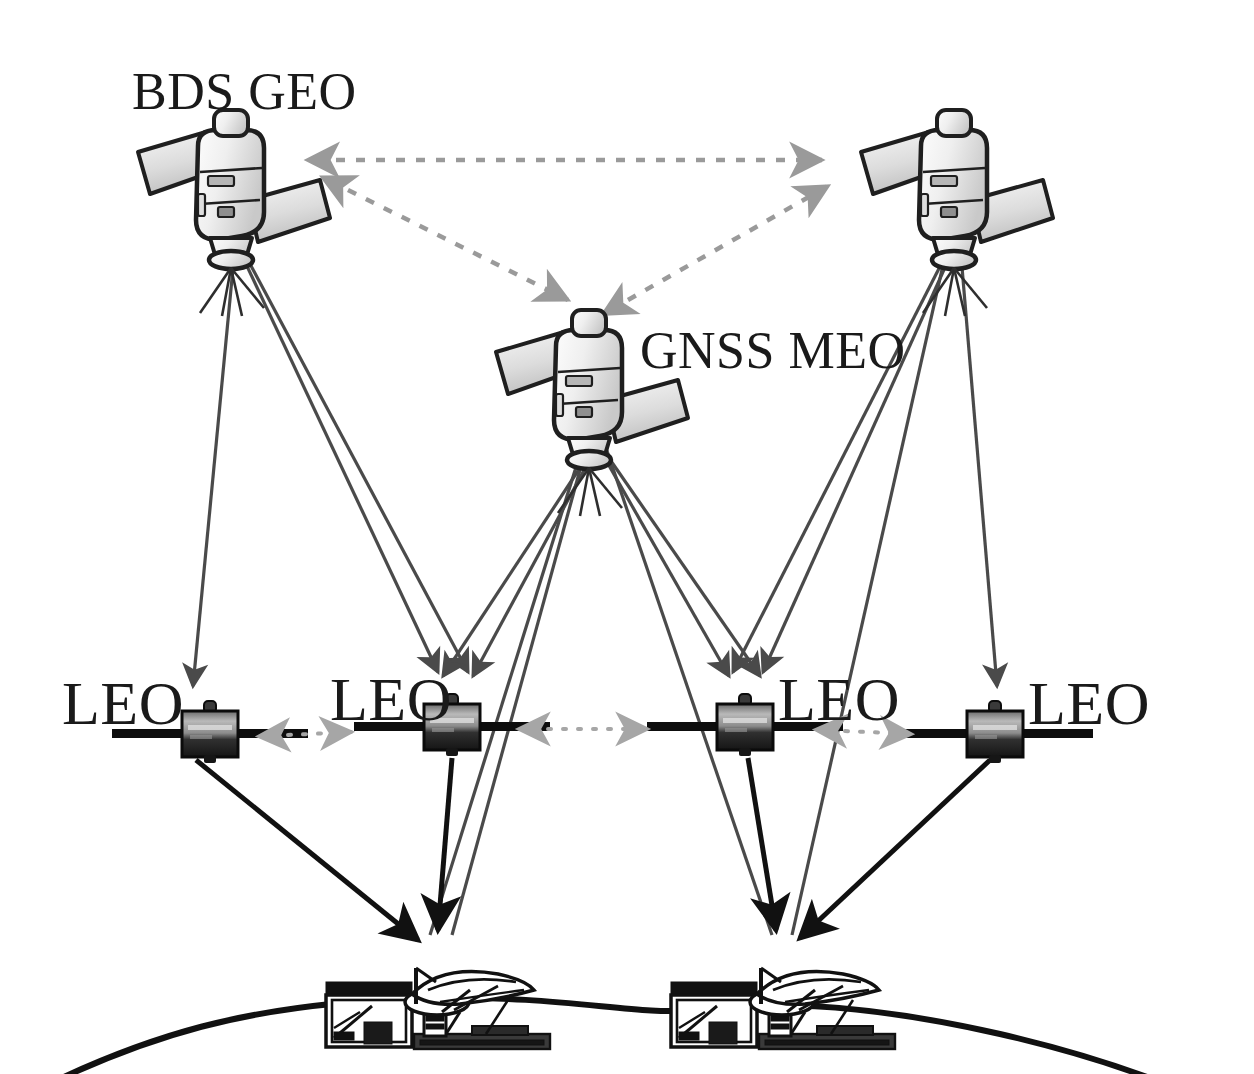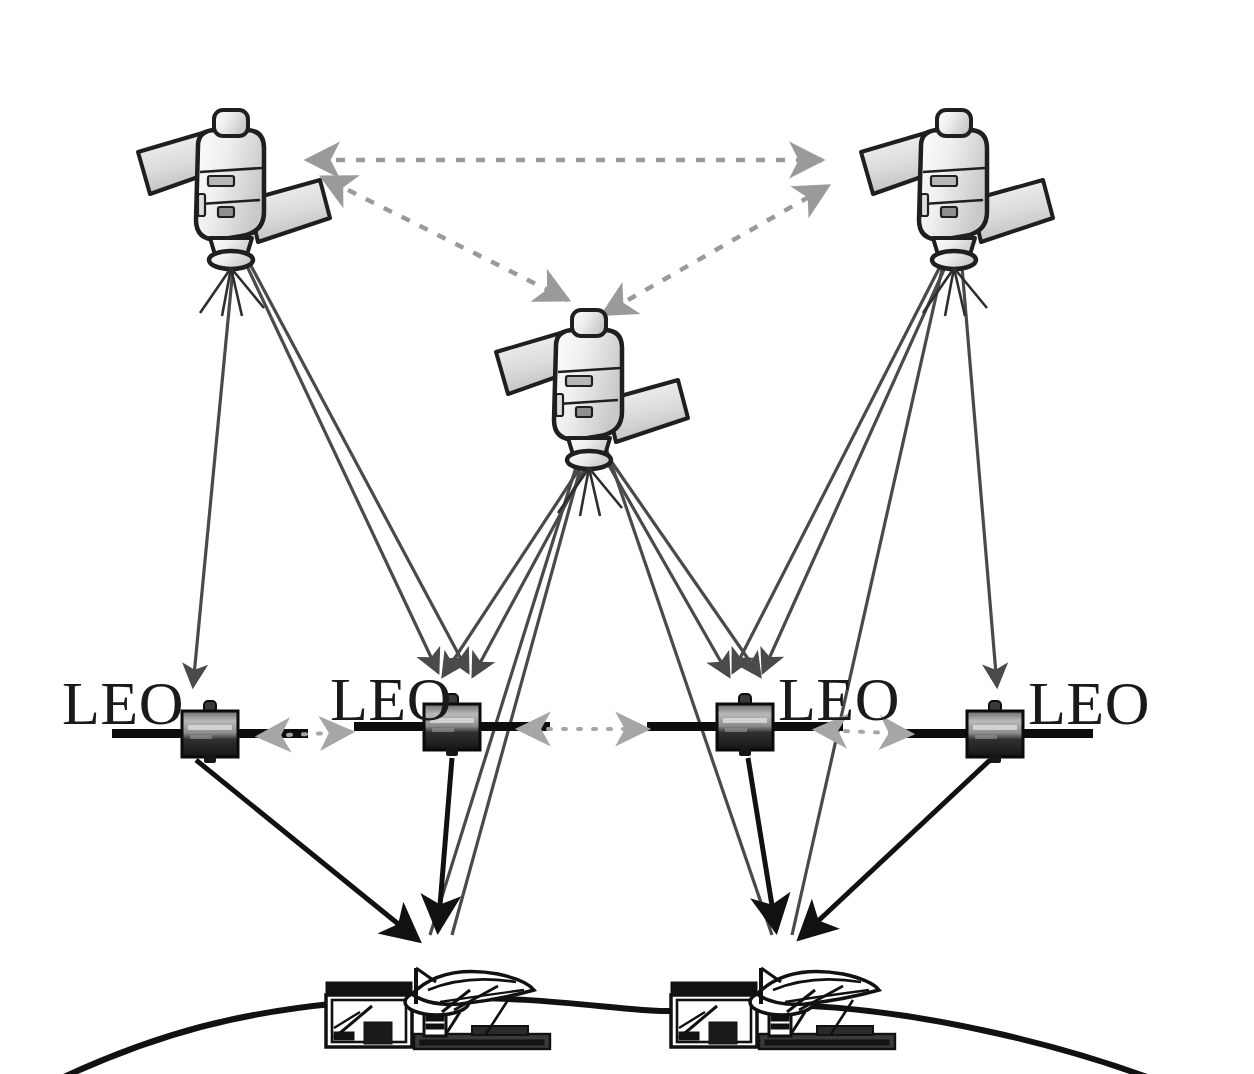--- a/index.html
+++ b/index.html
@@ -219,22 +219,24 @@
       <line x1="336" y1="160" x2="822" y2="160"></line>
       <line x1="348" y1="190" x2="568" y2="300"></line>
       <line x1="628" y1="300" x2="828" y2="186"></line>
     </g>
 
     <use href="#sat-gnss" x="122" y="108" width="220" height="200"></use>
     <use href="#sat-gnss" x="845" y="108" width="220" height="200"></use>
     <use href="#sat-gnss" x="480" y="308" width="220" height="200"></use>
   </svg>
 
-
-
+  <div class="node-label label-big" style="left:132px; top:66px;">BDS GEO</div>
+
+
+  <div class="node-label label-big" style="left:640px; top:325px;">GNSS MEO</div>
 
   <div class="node-label label-leo" style="left:62px; top:672px;">LEO</div>
 
   <div class="node-label label-leo" style="left:330px; top:668px;">LEO</div>
 
   <div class="node-label label-leo" style="left:778px; top:668px;">LEO</div>
 
   <div class="node-label label-leo" style="left:1028px; top:672px;">LEO</div>
 
 </div>

